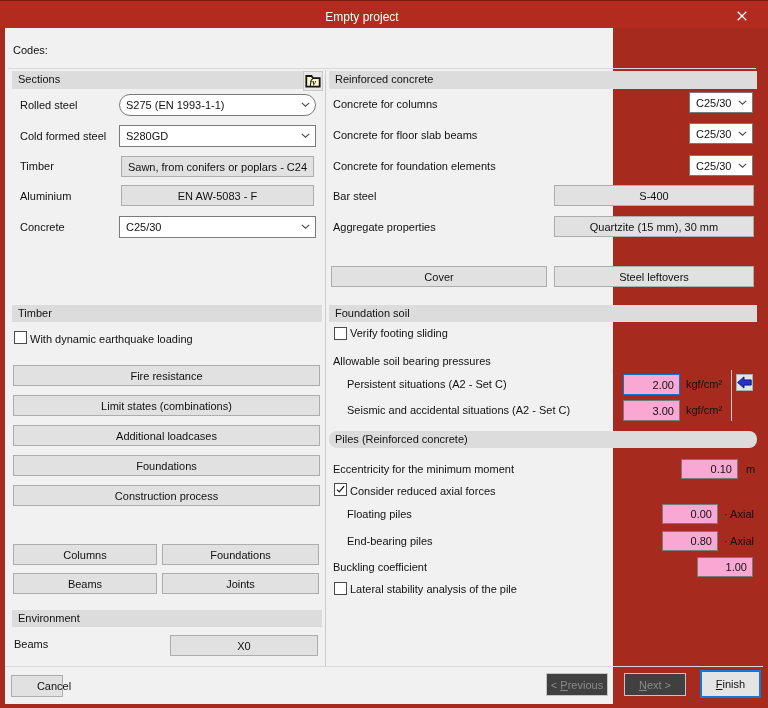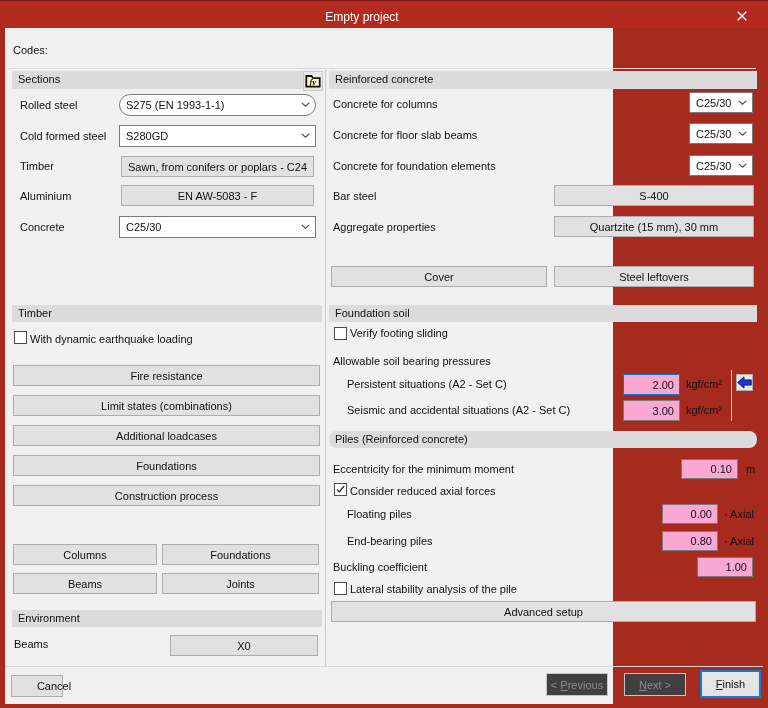--- a/index.html
+++ b/index.html
@@ -161,21 +161,20 @@
   <div class="lbl" style="left:342px;top:506px;">End-bearing piles</div>
   <div class="inp" style="left:657px;top:503px;width:56px;height:20px;">0.80</div>
   <div class="lbl" style="left:719px;top:506px;">· Axial</div>
 
   <div class="lbl" style="left:328px;top:532px;">Buckling coefficient</div>
   <div class="inp" style="left:692px;top:529px;width:56px;height:20px;">1.00</div>
 
   <div class="cb" style="left:329px;top:554px;"></div>
   <div class="lbl" style="left:345px;top:554px;">Lateral stability analysis of the pile</div>
 
-  <div class="btn" style="left:326px;top:573px;width:425px;height:21px;">Advanced setup</div>
 
   <div class="sep" style="left:0px;top:638px;width:758px;"></div>
   <div class="btn" style="left:6px;top:647px;width:52px;height:22px;padding-left:34px;">Cancel</div>
   <div class="btn dis" style="left:541px;top:645px;width:62px;height:23px;">
       <span>&lt;&nbsp;<u>P</u>revious</span>
     </div>
   <div class="btn dis" style="left:619px;top:645px;width:62px;height:23px;">
       <span><u>N</u>ext&nbsp;&gt;</span>
     </div>
   <div class="btn" style="left:695px;top:642px;width:61px;height:28px;border:2px solid #0F7AD8;background:#E4E4E4;"><u>F</u>inish</div>

